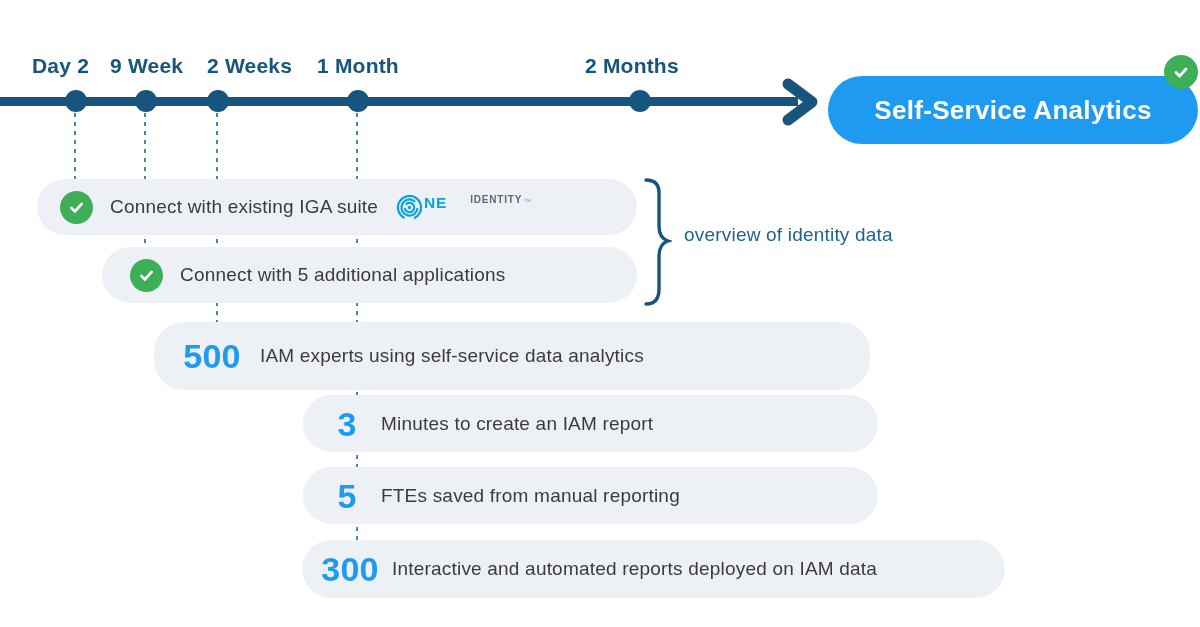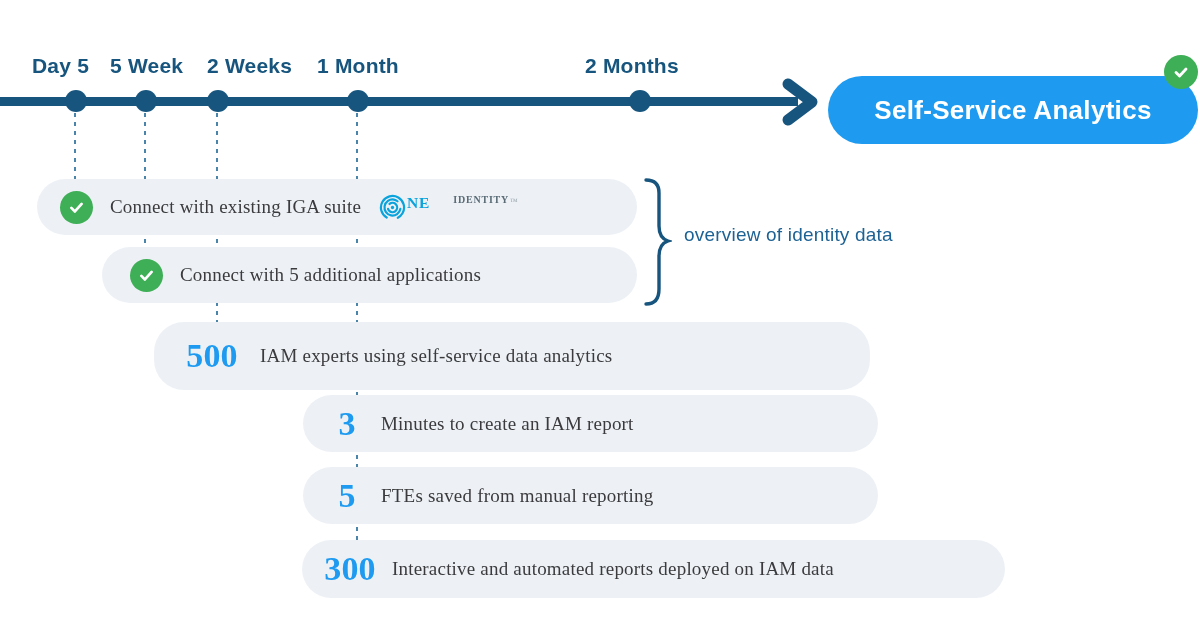--- a/index.html
+++ b/index.html
@@ -22,21 +22,21 @@
   .m1{left:32px}.m2{left:110px}.m3{left:207px}.m4{left:317px}.m5{left:585px}
   
   .dash{width:2px;background:repeating-linear-gradient(to bottom,var(--dash,#4A84AB) 0 4px,transparent 4px 9px);z-index:1;}
   .dash.k1{left:74px;top:113px;height:66px}
   .dash.k2{left:144px;top:113px;height:134px}
   .dash.k3{left:216px;top:113px;height:209px}
   .dash.k4{left:356px;top:113px;height:427px}
   
   .pill{
     background:var(--pill-bg,#EDF1F6);border-radius:30px;display:flex;align-items:center;
-    z-index:3;color:var(--text,#3B3B3D);font-size:19px;letter-spacing:.2px;white-space:nowrap;font-family:Liberation Serif, serif;
+    z-index:3;color:var(--text,#3B3B3D);font-size:19px;letter-spacing:.2px;white-space:nowrap;
   }
   .r1{left:37px;top:179px;width:600px;height:56px}
   .r2{left:102px;top:247px;width:535px;height:56px}
   .r3{left:154px;top:322px;width:716px;height:68px}
   .r4{left:303px;top:395px;width:575px;height:57px}
   .r5{left:303px;top:467px;width:575px;height:57px}
   .r6{left:302px;top:540px;width:703px;height:58px}
   .check{width:33px;height:33px;border-radius:50%;background:var(--green,#3EAF56);display:flex;align-items:center;justify-content:center;flex:none;}
   .r1 .check{margin-left:23px}
   .r2 .check{margin-left:28px}
@@ -75,22 +75,22 @@
   <div class="abs axis"></div>
   <svg class="abs chevron" width="50" height="54" viewBox="0 0 50 54">
     <path d="M9 9 L33 27 L9 45" fill="none" stroke="#17557E" stroke-width="11" stroke-linecap="round" stroke-linejoin="round"></path>
   </svg>
   <div class="abs dot d1"></div>
   <div class="abs dot d2"></div>
   <div class="abs dot d3"></div>
   <div class="abs dot d4"></div>
   <div class="abs dot d5"></div>
 
-  <div class="abs milestone m1">Day 5</div>
-  <div class="abs milestone m2">5 Week</div>
+  <div class="abs milestone m1">Day 2</div>
+  <div class="abs milestone m2">9 Week</div>
   <div class="abs milestone m3">2 Weeks</div>
   <div class="abs milestone m4">1 Month</div>
   <div class="abs milestone m5">2 Months</div>
 
   <div class="abs cta">
     <span>Self-Service Analytics</span>
   </div>
   <div class="abs badge">
     <svg width="20" height="20" viewBox="0 0 24 24">
         <path d="M6 12.5 L10.3 16.8 L18 8.5" fill="none" stroke="#fff" stroke-width="3.4" stroke-linecap="round" stroke-linejoin="round"></path>

